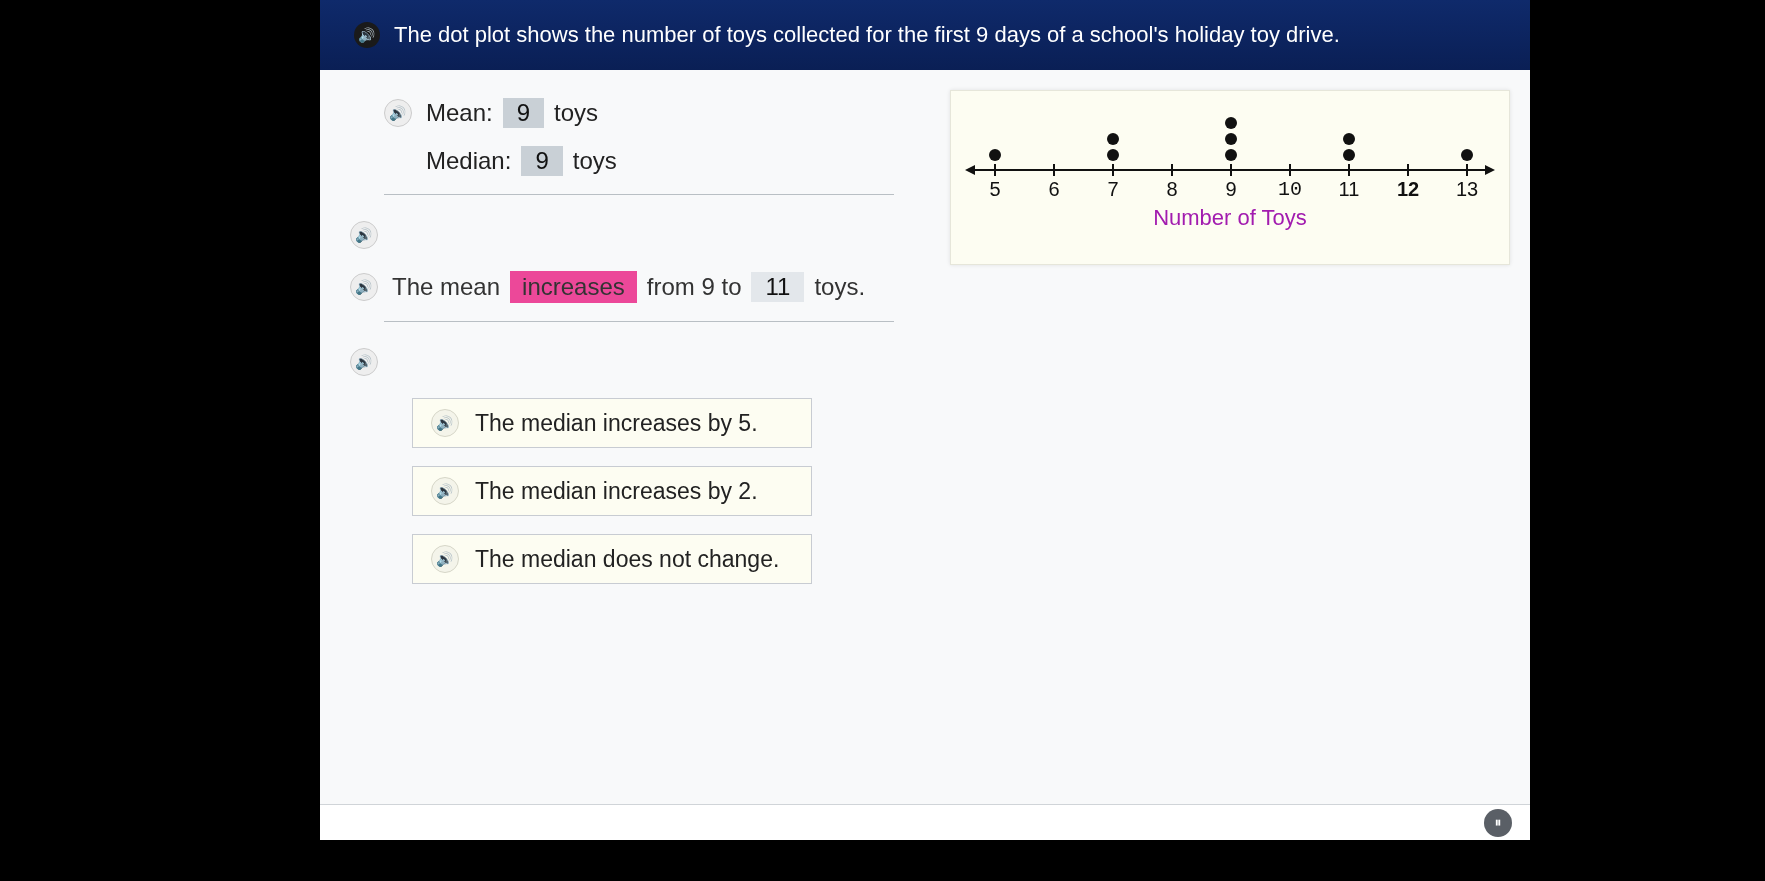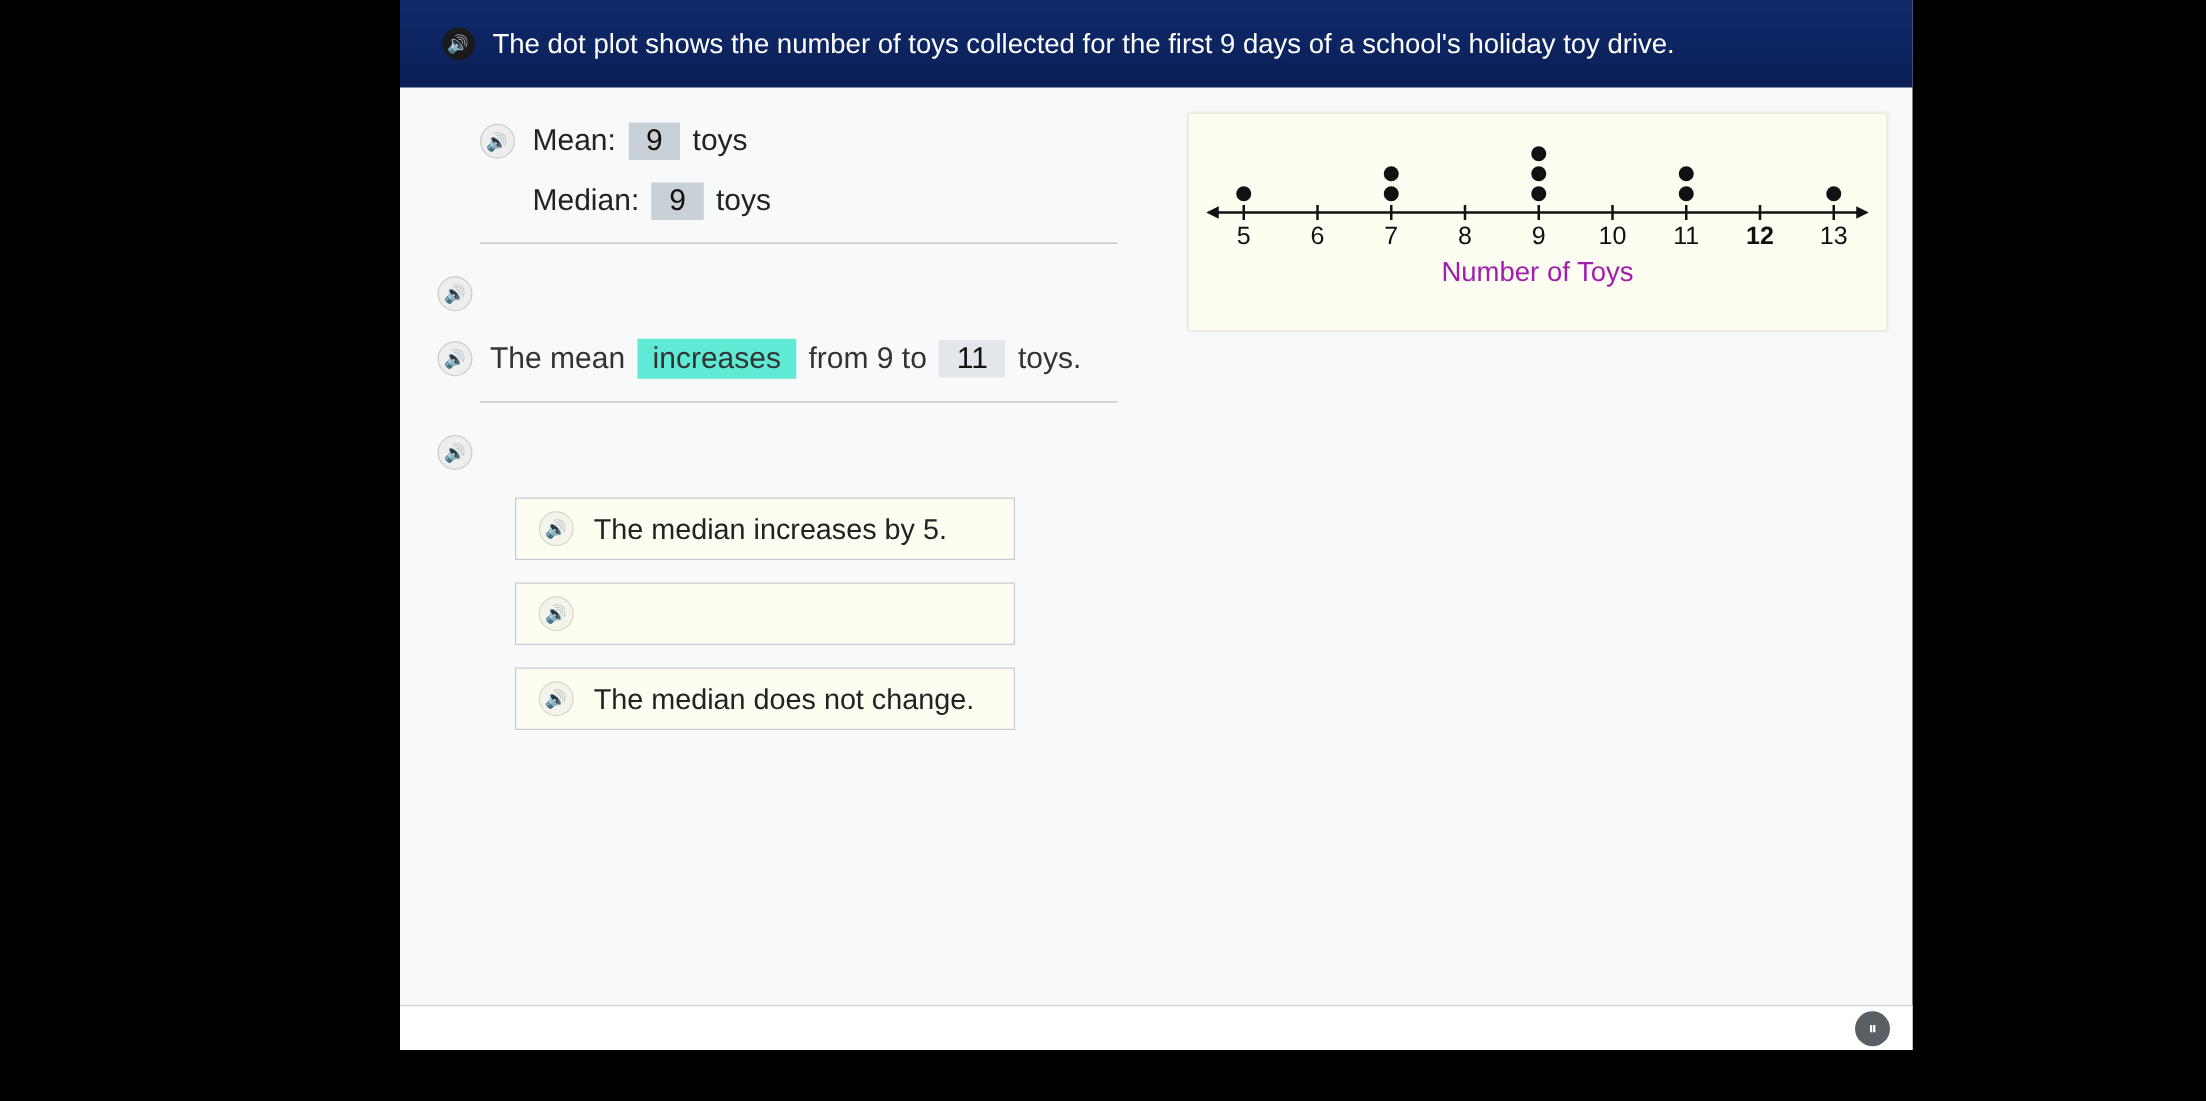--- a/index.html
+++ b/index.html
@@ -100,21 +100,21 @@
   }
   .answer-line {
     display:flex;
     align-items:center;
     font-size: 24px;
     color:#333;
     margin-bottom: 18px;
   }
   .answer-line .seg { margin-right: 10px; }
   .answer-line .dropdown {
-    background:#5eead4;
+    background:#ec4899;
     padding: 2px 12px;
     margin-right: 10px;
   }
   .options {
     margin-left: 62px;
     margin-top: 8px;
   }
   .option-btn {
     display:flex;
     align-items:center;
@@ -237,21 +237,21 @@
           <div class="dot" style="left: 148px; bottom: 38px;"></div>
           <div class="dot" style="left: 148px; bottom: 54px;"></div>
           <div class="tick" style="left: 207px;"></div>
           <div class="tick-label" style="left: 207px;">8</div>
           <div class="tick" style="left: 266px;"></div>
           <div class="tick-label" style="left: 266px;">9</div>
           <div class="dot" style="left: 266px; bottom: 38px;"></div>
           <div class="dot" style="left: 266px; bottom: 54px;"></div>
           <div class="dot" style="left: 266px; bottom: 70px;"></div>
           <div class="tick" style="left: 325px;"></div>
-          <div class="tick-label" style="left: 325px;">10</div>
+          <div class="tick-label" style="left: 325px; font-family: Liberation Mono, monospace;">10</div>
           <div class="tick" style="left: 384px;"></div>
           <div class="tick-label" style="left: 384px;">11</div>
           <div class="dot" style="left: 384px; bottom: 38px;"></div>
           <div class="dot" style="left: 384px; bottom: 54px;"></div>
           <div class="tick" style="left: 443px;"></div>
           <div class="tick-label" style="left: 443px; font-weight: bold;">12</div>
           <div class="tick" style="left: 502px;"></div>
           <div class="tick-label" style="left: 502px;">13</div>
           <div class="dot" style="left: 502px; bottom: 38px;"></div>
         </div>
@@ -292,20 +292,21 @@
       <span class="audio-small">🔊</span>
     </div>
 
     <div class="options" id="q2-options">
         <div class="option-btn">
           <span class="audio-small inopt">🔊</span>
           <span>The median increases by 5.</span>
         </div>
         <div class="option-btn">
           <span class="audio-small inopt">🔊</span>
+          <span>The median increases by 2.</span>
         </div>
         <div class="option-btn">
           <span class="audio-small inopt">🔊</span>
           <span>The median does not change.</span>
         </div>
       </div>
 
   </div>
 
   <div class="footer-bar">

